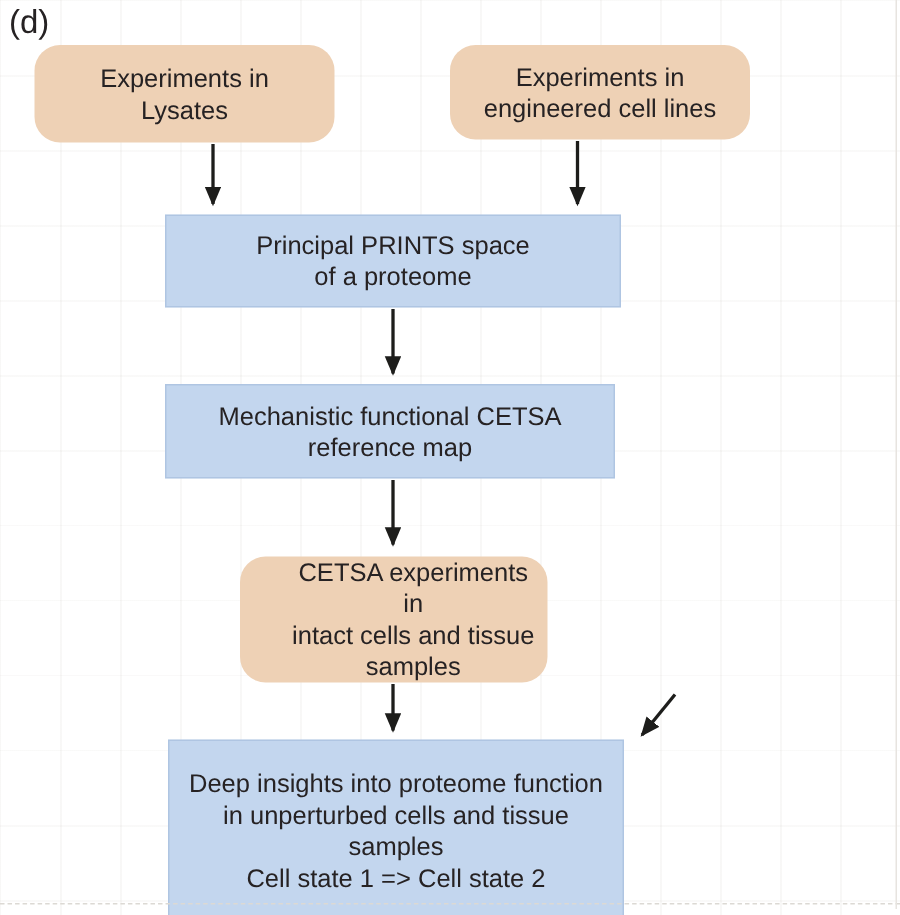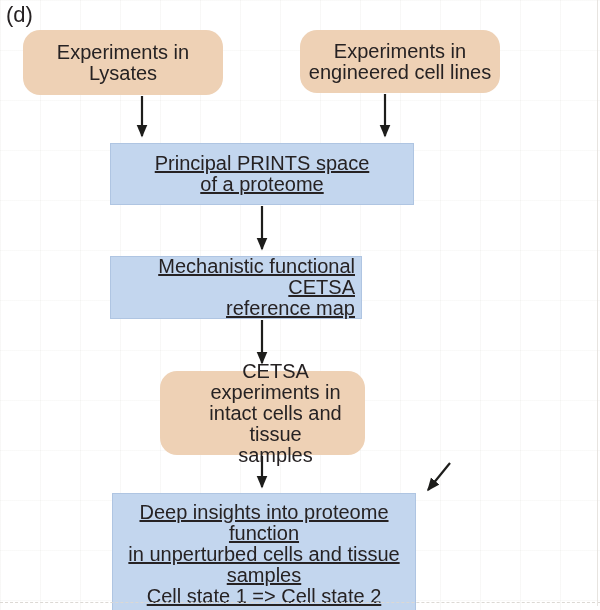--- a/index.html
+++ b/index.html
@@ -28,39 +28,38 @@
     line-height: 26px;
     color: var(--text, #262223);
   }
   .node {
     position: absolute;
     display: flex;
     align-items: center;
     justify-content: center;
     text-align: center;
     white-space: pre-line;
-    font-size: 20px;
+    font-size: 17px;
     line-height: 21px;
     color: var(--text, #262223);
     box-sizing: border-box;
     padding: 2px 6px;
   }
   .node.tan {
     background: var(--node-tan, #eed1b5);
     border-radius: 17px;
   }
   .node.blue {
     background: var(--node-blue, #c3d6ee);
     border: 1px solid rgba(130, 160, 200, 0.30);
-    text-decoration: underline;
   }
   .n-lysates          { left: 23px;  top: 30px;  width: 200px; height: 65px; }
   .n-engineered       { left: 300px; top: 30px;  width: 200px; height: 63px; }
   .n-prints-space     { left: 110px; top: 143px; width: 304px; height: 62px; }
-  .n-reference-map    { left: 110px; top: 256px; width: 252px; height: 63px; text-align: right; }
+  .n-reference-map    { left: 110px; top: 256px; width: 300px; height: 63px; }
   .n-intact-cells     { left: 160px; top: 371px; width: 205px; height: 84px; padding-left: 32px; }
   .n-cell-correlative { left: 395px; top: 398px; width: 193px; height: 64px; }
   .n-deep-insights    { left: 112px; top: 493px; width: 304px; height: 122px; }
 
   .arrows {
     position: absolute;
     left: 0; top: 0;
     width: 600px;
     height: 610px;
     pointer-events: none;

